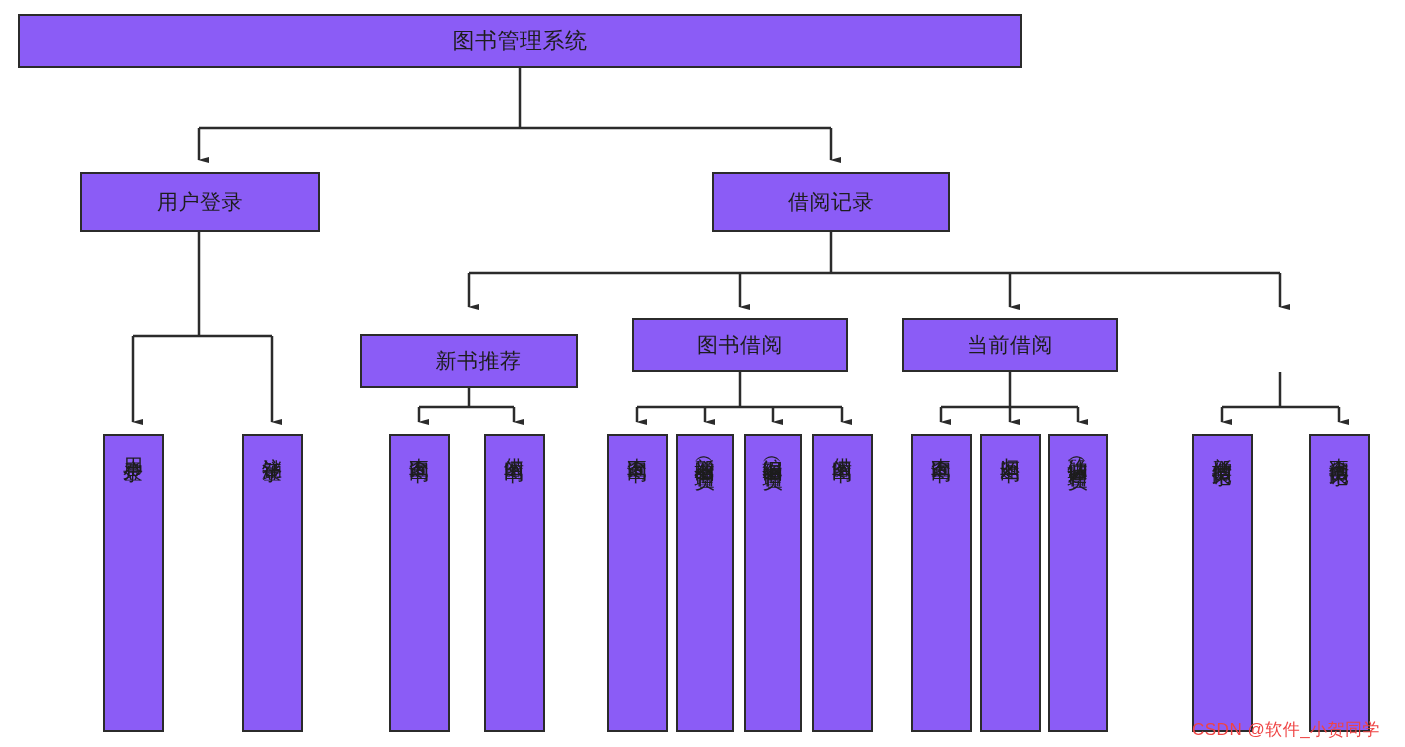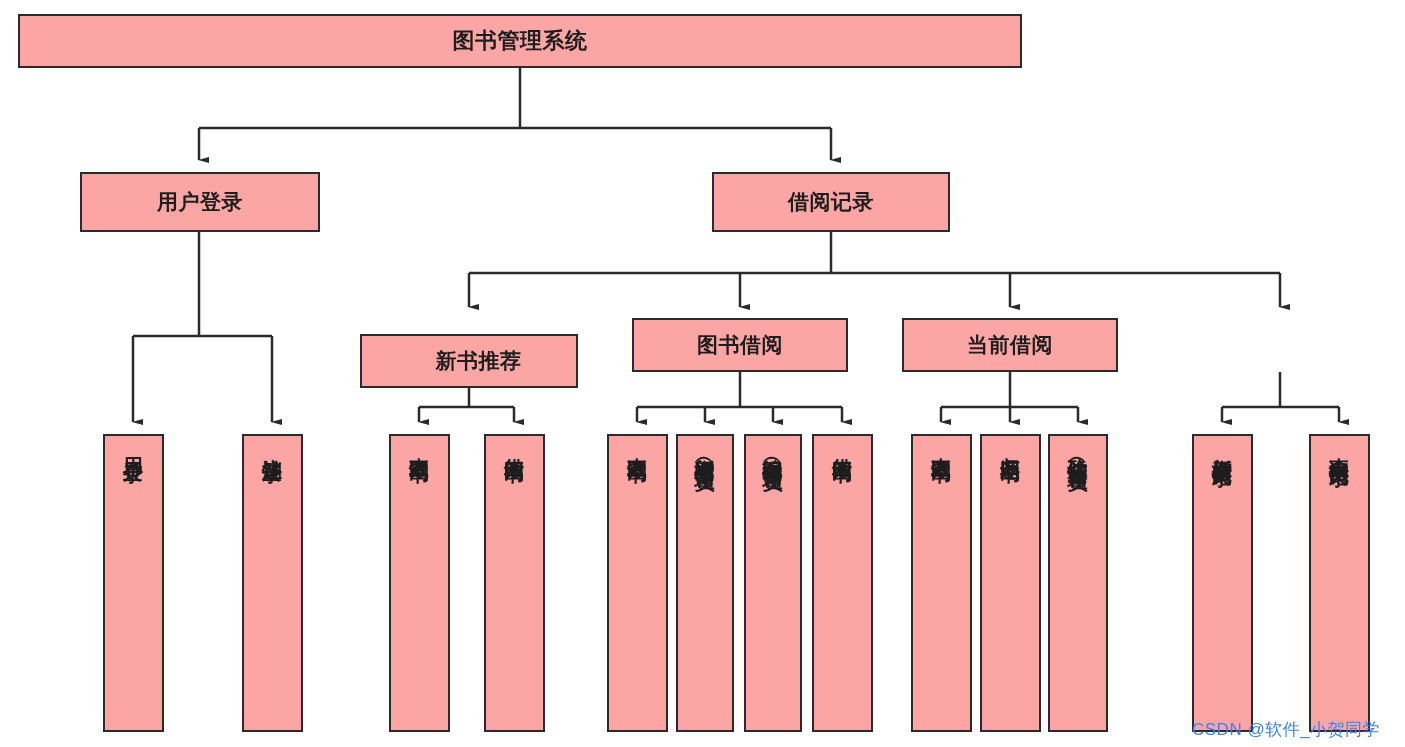--- a/index.html
+++ b/index.html
@@ -15,26 +15,25 @@
     position: relative;
     width: 1405px;
     height: 747px;
     background: #ffffff;
     overflow: hidden;
   }
   .node {
     position: absolute;
     box-sizing: border-box;
     border: 2px solid #2b2b2b;
-    background: #fca5a5;
+    background: #8b5cf6;
     display: flex;
     align-items: center;
     justify-content: center;
     text-align: center;
-    font-weight: bold;
   }
   .node-label {
     font-size: 21px;
     line-height: 1.2;
     color: #1d1d1d;
     letter-spacing: 0.5px;
     white-space: nowrap;
   }
   
   .node.vertical .node-label {
@@ -56,21 +55,21 @@
     position: absolute;
     left: 0;
     top: 0;
     width: 1405px;
     height: 747px;
     pointer-events: none;
   }
   .watermark {
     position: absolute;
     font-size: 17px;
-    color: #3b82f6;
+    color: #ef4444;
     white-space: nowrap;
     letter-spacing: 0.5px;
   }
 </style>
 </head>
 <body>
 
 <div id="canvas">
 
   <svg class="links" viewBox="0 0 1405 747">

